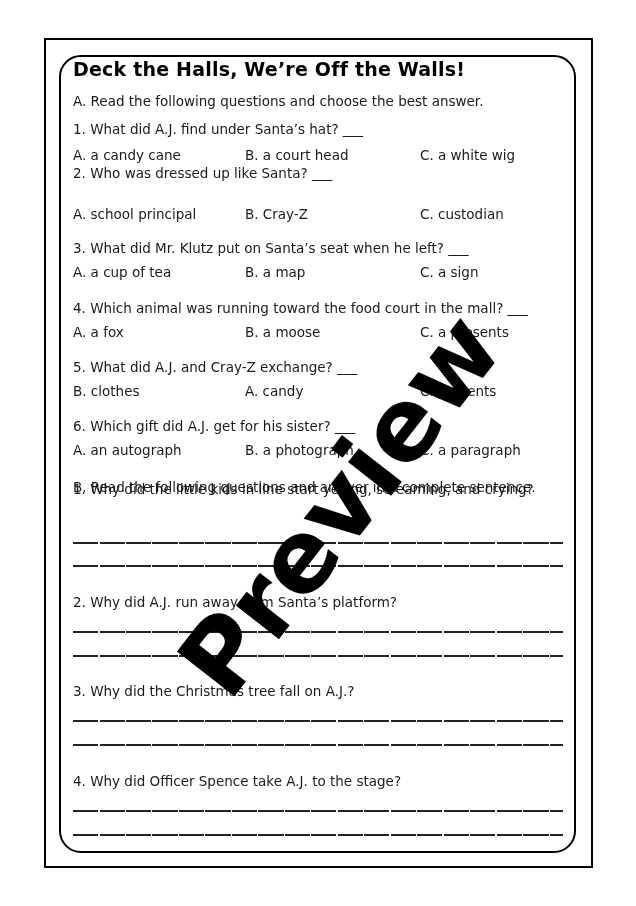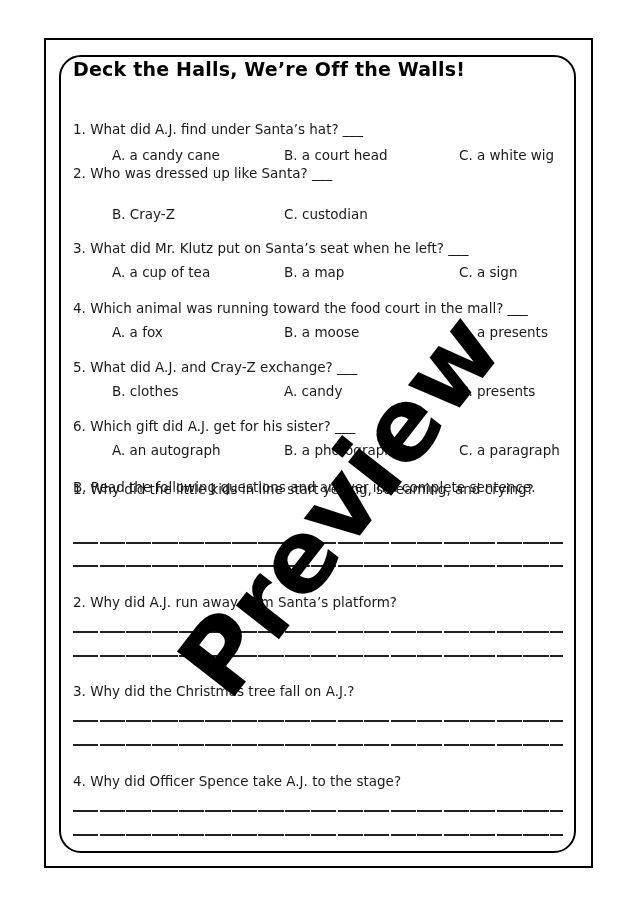--- a/index.html
+++ b/index.html
@@ -39,21 +39,20 @@
     display:flex;justify-content:space-between;align-items:baseline;
   }
   .title-text{
     font-size:19px;font-weight:bold;color:#000;
     letter-spacing:0.2px;
     white-space:nowrap;
   }
   .opts{
     display:grid;
     grid-template-columns:172px 175px 1fr;
-    margin-left:39px;
   }
   .ans-line{
     position:absolute;
     left:73px;width:490px;height:2px;
     background:repeating-linear-gradient(90deg,#222 0 25px,transparent 25px 26.5px);
   }
   .watermark{
     position:absolute;
     left:340px;top:505px;
     transform:translate(-50%,-50%) rotate(-52deg);
@@ -67,30 +66,32 @@
 <body>
 
 <div class="canvas">
   <div class="outer-border"></div>
   <div class="panel"></div>
 
   <div class="title-row" style="top:58px">
     <span class="title-text">Deck the Halls, We’re Off the Walls!</span>
   </div>
 
+  <div class="row" style="top:93px">A. Read the following questions and choose the best answer.</div>
 
   <div class="row" style="top:121px">1. What did A.J. find under Santa’s hat? ___</div>
   <div class="row opts" style="top:147px">
     <span>A. a candy cane</span>
     <span>B. a court head</span>
     <span>C. a white wig</span>
   </div>
 
   <div class="row" style="top:165px">2. Who was dressed up like Santa? ___</div>
   <div class="row opts" style="top:206px">
+    <span>A. school principal</span>
     <span>B. Cray-Z</span>
     <span>C. custodian</span>
   </div>
 
   <div class="row" style="top:240px">3. What did Mr. Klutz put on Santa’s seat when he left? ___</div>
   <div class="row opts" style="top:264px">
     <span>A. a cup of tea</span>
     <span>B. a map</span>
     <span>C. a sign</span>
   </div>

